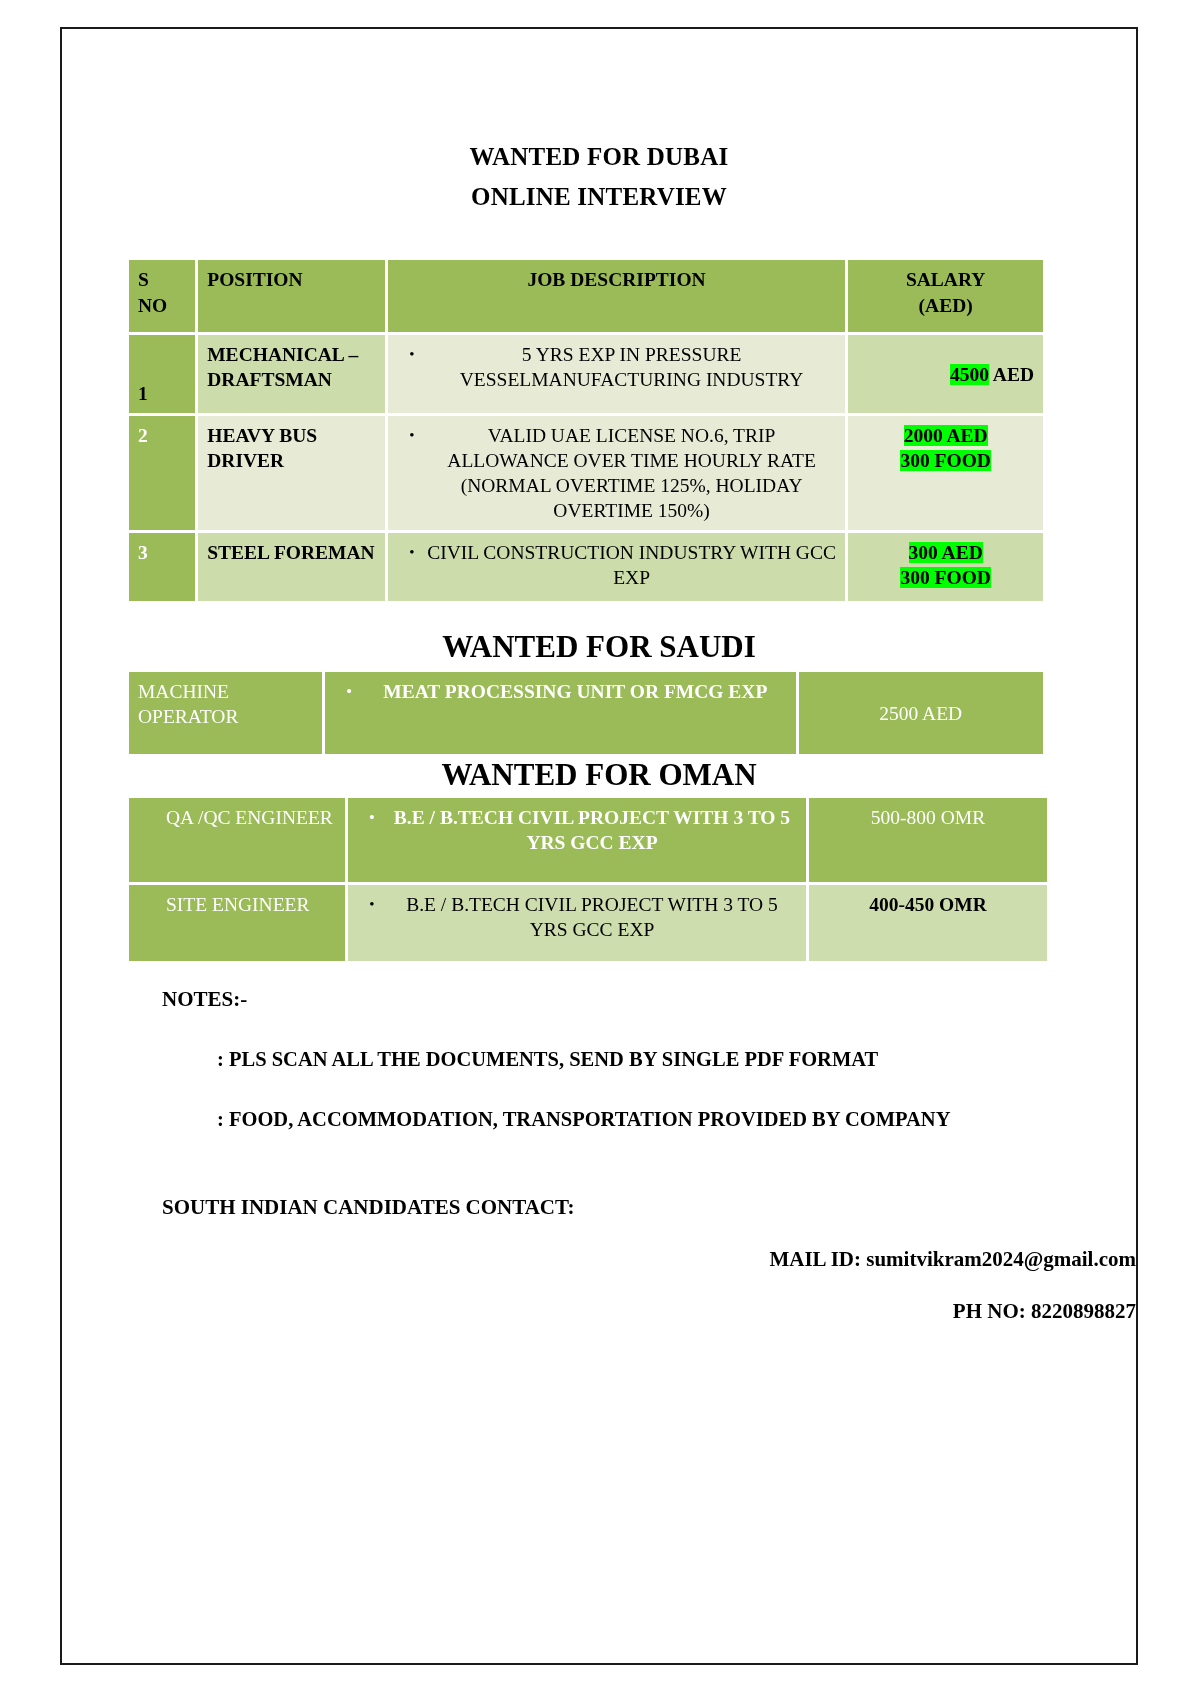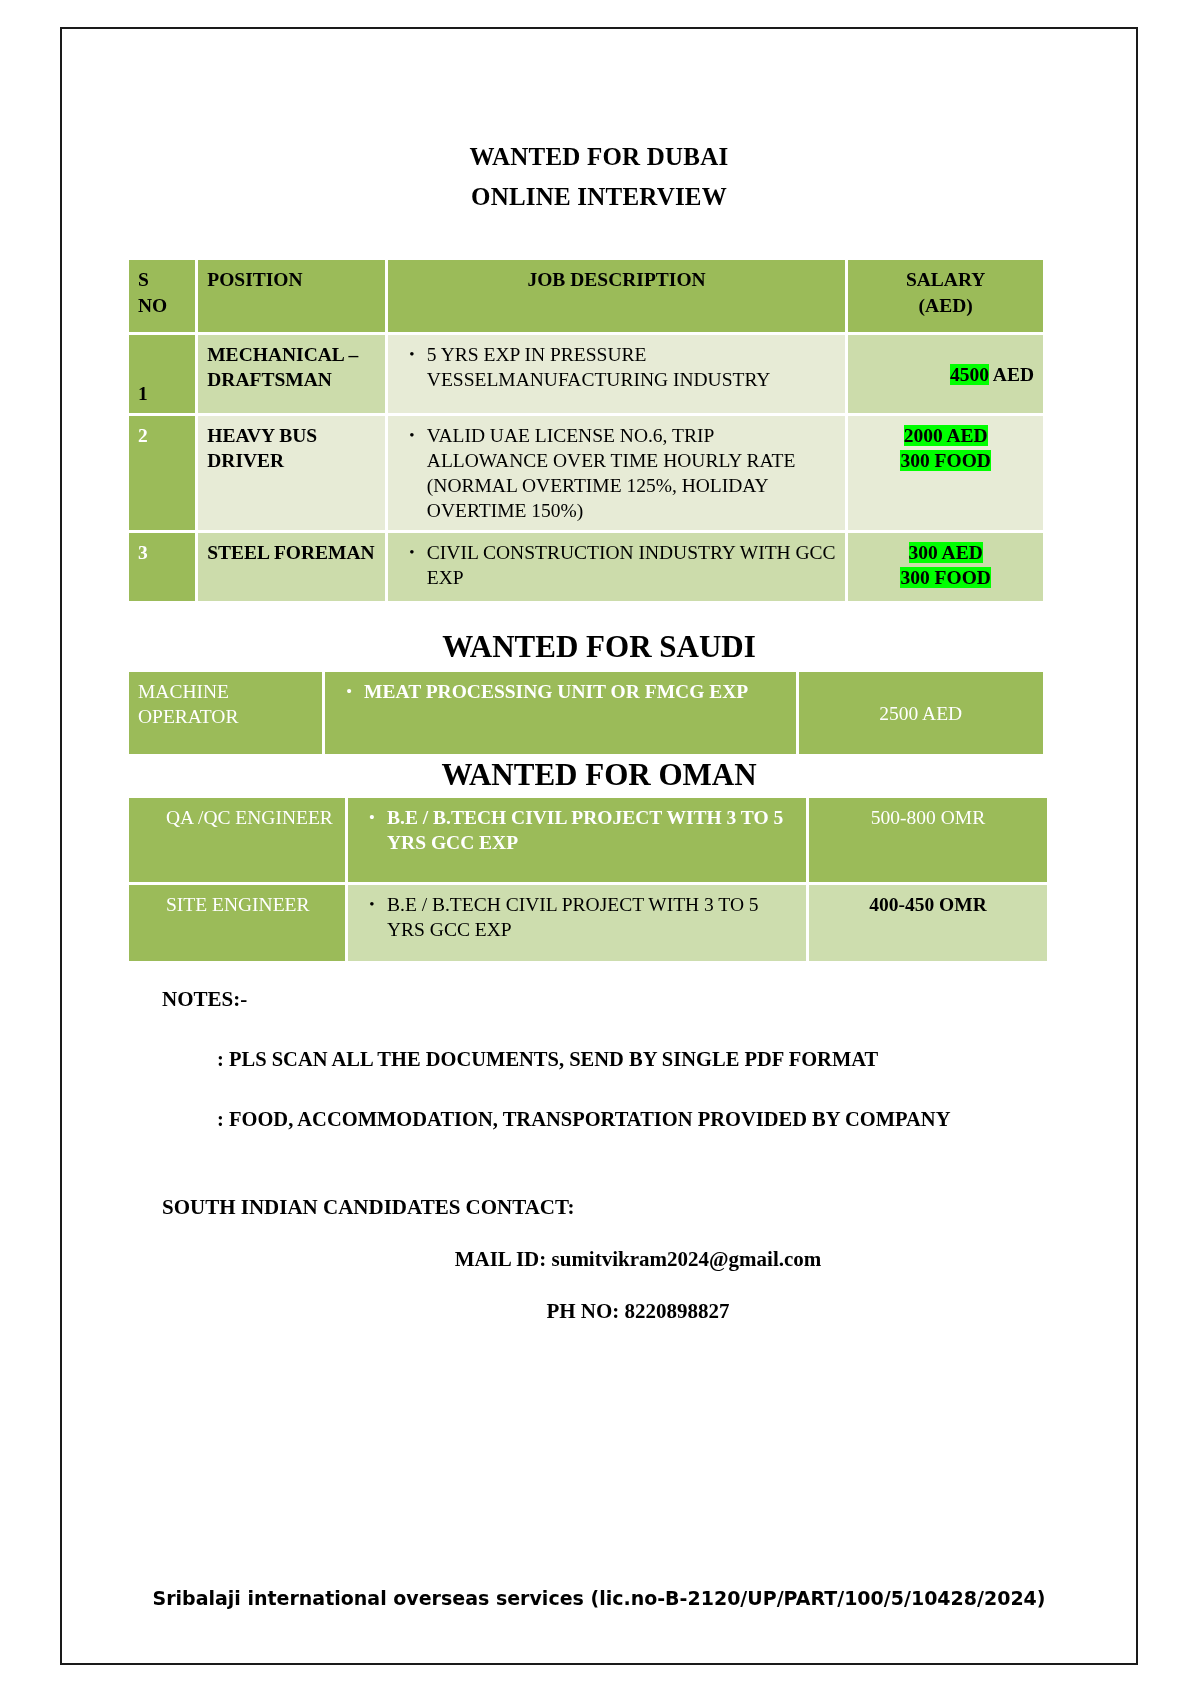--- a/index.html
+++ b/index.html
@@ -107,21 +107,21 @@
     display: flex;
     align-items: flex-start;
   }
   .bullet-line .dot {
     flex: 0 0 auto;
     width: 30px;
     text-align: center;
     font-size: 15px;
     line-height: 25px;
   }
-  .bullet-line .txt { flex: 1 1 auto; }
+  .bullet-line .txt { flex: 1 1 auto; text-align: center; }
 
   
   #saudi-title { position: absolute; left: 0; right: 0; top: 600px; }
   #saudi-table {
     position: absolute;
     left: 64px;
     top: 640px;
     width: 920px;
   }
   #saudi-table td.c-pos  { width: 170px; }
@@ -161,21 +161,21 @@
     margin-top: 30px;
   }
   .contact-head {
     margin-left: 100px;
     font-weight: bold;
     font-size: 21px;
     line-height: 30px;
     margin-top: 58px;
   }
   .contact-line {
-    text-align: center;
+    text-align: right;
     font-weight: bold;
     font-size: 21px;
     line-height: 30px;
     margin-top: 22px;
     padding-left: 78px;
   }
 
   .footer {
     position: absolute;
     left: 0;
@@ -311,16 +311,15 @@
   <div class="notes-wrap">
     <div class="note-head">NOTES:-</div>
     <div class="note-line">: PLS SCAN ALL THE DOCUMENTS, SEND BY SINGLE PDF FORMAT</div>
     <div class="note-line">: FOOD, ACCOMMODATION, TRANSPORTATION PROVIDED BY COMPANY</div>
 
     <div class="contact-head">SOUTH INDIAN CANDIDATES CONTACT:</div>
     <div class="contact-line">MAIL ID: sumitvikram2024@gmail.com</div>
     <div class="contact-line">PH NO: 8220898827</div>
   </div>
 
-  <div class="footer">Sribalaji international overseas services (lic.no-B-2120/UP/PART/100/5/10428/2024)</div>
 
  </div>
 </div>
 
 </body></html>

